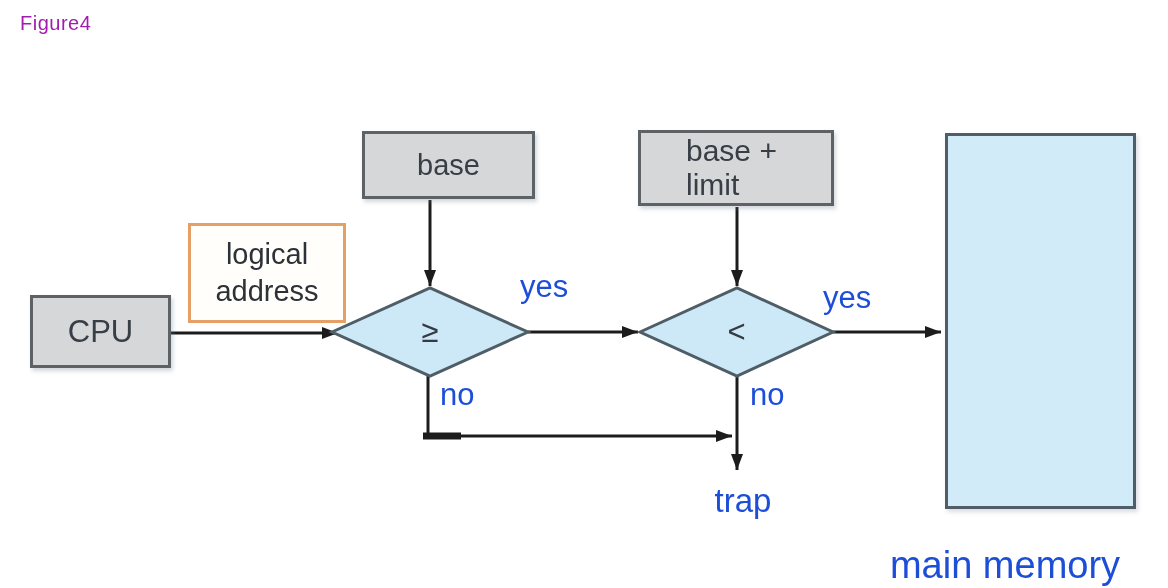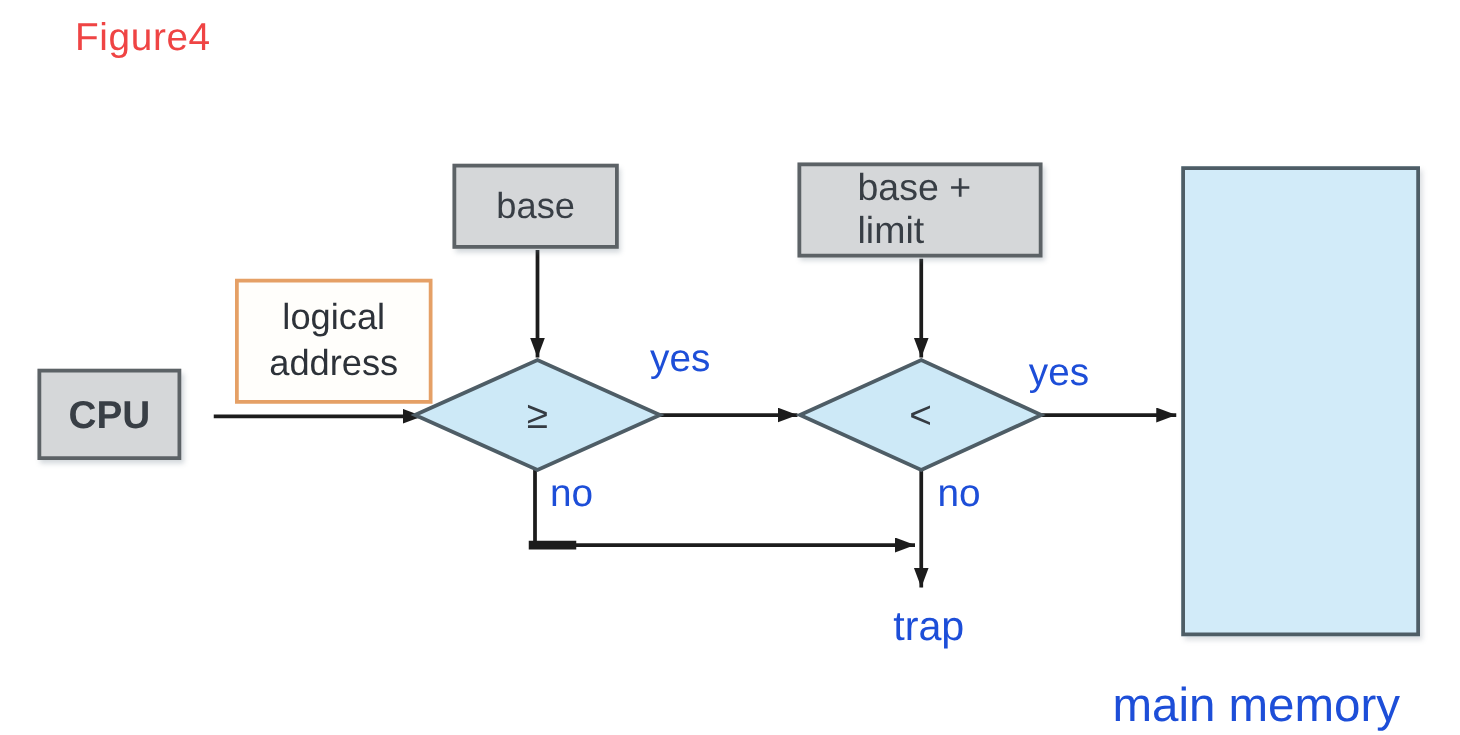--- a/index.html
+++ b/index.html
@@ -12,24 +12,23 @@
     position: relative;
     width: 1168px;
     height: 588px;
     background: #ffffff;
     overflow: hidden;
   }
   .figure-title {
     position: absolute;
     left: 20px;
     top: 12px;
-    font-size: 31px;
-    color: #ef4444;
+    font-size: 20px;
+    color: #a21caf;
     letter-spacing: 0.5px;
-    margin-left: 40px;
   }
   
   .wire-layer {
     position: absolute;
     left: 0; top: 0;
     width: 1168px; height: 588px;
     z-index: 1;
   }
   .node-layer-item {
     position: absolute;
@@ -39,22 +38,22 @@
   
   .gray-box {
     background: #d5d7d9;
     border: 3px solid #5c6266;
     color: #383e45;
     display: flex;
     align-items: center;
     justify-content: center;
     box-shadow: 2px 3px 4px rgba(110,125,140,0.30);
   }
-  .cpu-box       { left: 30px;  top: 295px; width: 115px; height: 73px; font-size: 31px; font-weight: bold; }
-  .base-box      { left: 362px; top: 131px; width: 133px; height: 68px; font-size: 29px; }
+  .cpu-box       { left: 30px;  top: 295px; width: 141px; height: 73px; font-size: 31px; }
+  .base-box      { left: 362px; top: 131px; width: 173px; height: 68px; font-size: 29px; }
   .baselimit-box { left: 638px; top: 130px; width: 196px; height: 76px; font-size: 30px; padding-left: 45px; }
   
   .logical-box {
     left: 188px; top: 223px; width: 158px; height: 100px;
     background: #fffefb;
     border: 3px solid #e5a066;
     color: #2d3239;
     font-size: 29px;
     line-height: 1.28;
     display: flex;

